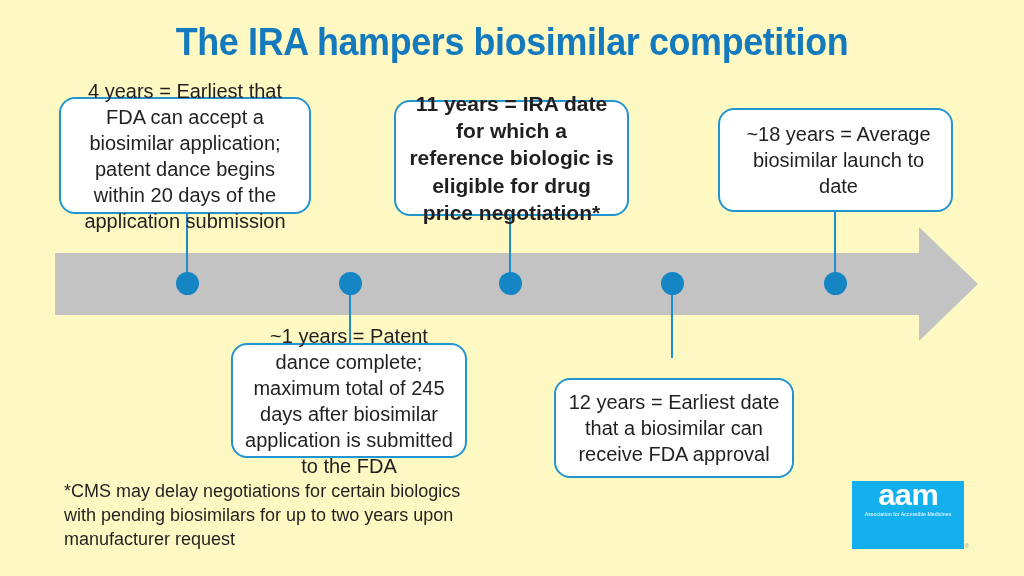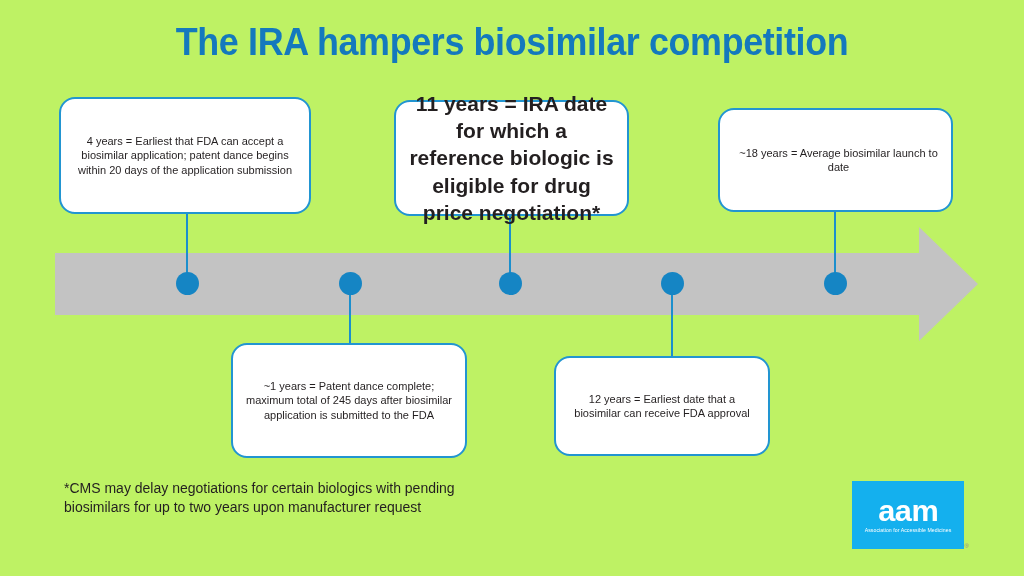--- a/index.html
+++ b/index.html
@@ -8,21 +8,21 @@
     padding: 0;
     background: #ffffff;
   }
   body {
     font-family: "Liberation Sans", sans-serif;
   }
   #canvas {
     position: relative;
     width: 1024px;
     height: 576px;
-    background: #bef264;
+    background: #fef9c3;
     overflow: hidden;
   }
 
   
   #page-title {
     position: absolute;
     left: 0;
     top: 20px;
     width: 1024px;
     text-align: center;
@@ -69,53 +69,52 @@
     border: 2.5px solid #2295d1;
     border-radius: 16px;
     background: #ffffff;
     display: flex;
     align-items: center;
     justify-content: center;
     padding: 6px 10px;
   }
   .callout-text {
     text-align: center;
-    font-size: 11px;
+    font-size: 20px;
     line-height: 1.30;
     color: #231f20;
   }
   .callout.bold .callout-text {
     font-weight: bold;
     font-size: 21px;
   }
 
   
   #footnote {
     position: absolute;
     left: 64px;
     top: 479px;
     width: 420px;
-    font-size: 14px;
+    font-size: 18px;
     line-height: 1.34;
     color: #231f20;
     white-space: pre-line;
   }
 
   
   #logo {
     position: absolute;
     left: 852px;
     top: 481px;
     width: 112px;
     height: 68px;
     background: #14b0ee;
     display: flex;
     flex-direction: column;
     align-items: center;
-    justify-content: center;
   }
   #logo-wordmark {
     font-family: "Liberation Sans Narrow", "Liberation Sans", sans-serif;
     font-weight: bold;
     font-size: 29px;
     line-height: 1;
     color: #ffffff;
     letter-spacing: -0.5px;
     transform: scaleX(1.06);
   }
@@ -169,21 +168,21 @@
   </div>
 
   <div class="callout" style="left:231px; top:343px; width:236px; height:115px;">
     <div class="callout-text">~1 years = Patent dance complete; maximum total of 245 days after biosimilar application is submitted to the FDA</div>
   </div>
 
   <div class="callout bold" style="left:394px; top:100px; width:235px; height:116px;">
     <div class="callout-text">11 years = IRA date for which a reference biologic is eligible for drug price negotiation*</div>
   </div>
 
-  <div class="callout" style="left:554px; top:356px; width:216px; height:100px;justify-content:center;">
+  <div class="callout" style="left:554px; top:378px; width:240px; height:100px;justify-content:center;">
     <div class="callout-text">12 years = Earliest date that a biosimilar can receive FDA approval</div>
   </div>
 
   <div class="callout" style="left:718px; top:108px; width:235px; height:104px;padding-left:16px;">
     <div class="callout-text">~18 years = Average biosimilar launch to date</div>
   </div>
 
   <div id="footnote">*CMS may delay negotiations for certain biologics with pending biosimilars for up to two years upon manufacturer request</div>
 
   <div id="logo">

